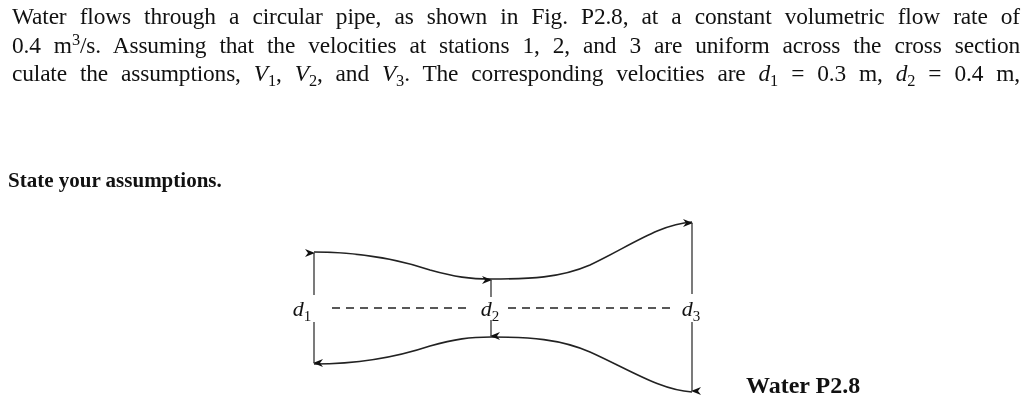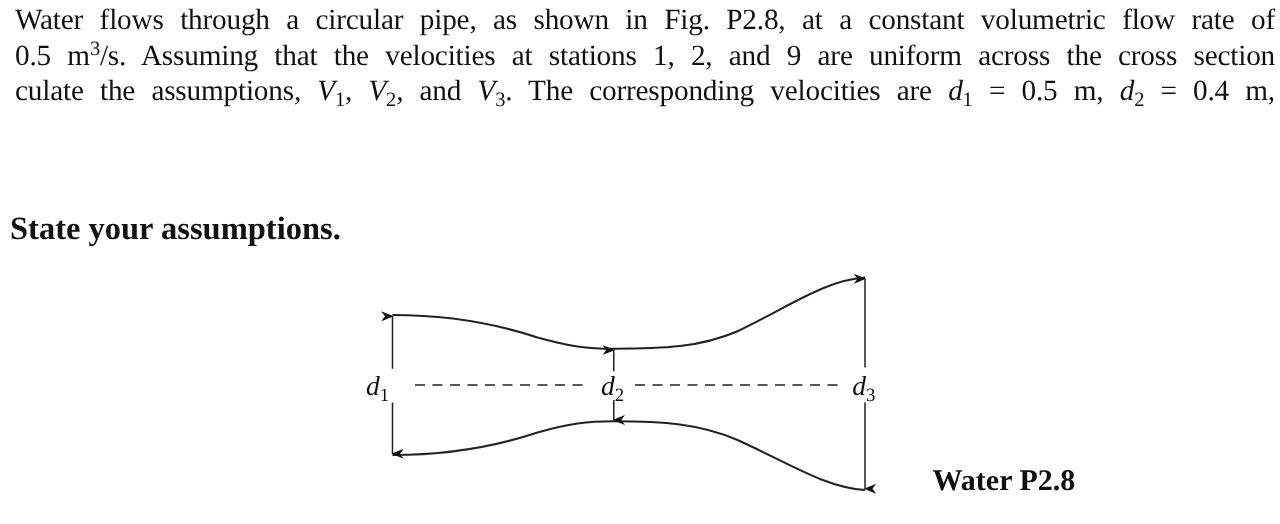--- a/index.html
+++ b/index.html
@@ -6,33 +6,33 @@
   body { width: 1024px; height: 419px; position: relative; overflow: hidden;
          font-family: "Liberation Serif", "DejaVu Serif", serif; color: #111; }
   .para { position: absolute; left: 12px; top: 2px; width: 1008px;
           font-size: 23.4px; line-height: 28.5px; text-align: justify;
           letter-spacing: -0.15px; }
   .para .line { display: block; white-space: nowrap; text-align-last: justify; }
   .para .line.last { text-align-last: left; }
   .it { font-style: italic; }
   sub { font-size: 0.7em; vertical-align: -0.3em; line-height: 0; }
   sup { font-size: 0.7em; vertical-align: 0.5em; line-height: 0; }
-  .assume { position: absolute; left: 8px; top: 168px; font-size: 26px;
+  .assume { position: absolute; left: 8px; top: 168px; font-size: 21px;
             font-weight: bold; }
   .figure { position: absolute; left: 0; top: 0; width: 1024px; height: 419px; }
   .caption { position: absolute; left: 746px; top: 372px; font-size: 24px;
              font-weight: bold; }
 </style>
 </head>
 <body>
 
 <div class="para">
   <span class="line">Water flows through a circular pipe, as shown in Fig. P2.8, at a constant volumetric flow rate of</span>
-  <span class="line"><span>0.5 m</span><sup>3</sup><span>/s. Assuming that the velocities at stations 1, 2, and 9 are uniform across the cross section</span></span>
-  <span class="line"><span>culate the assumptions, </span><span class="it">V</span><sub>1</sub><span>, </span><span class="it">V</span><sub>2</sub><span>, and </span><span class="it">V</span><sub>3</sub><span>. The corresponding velocities are </span><span class="it">d</span><sub>1</sub><span> = 0.5 m, </span><span class="it">d</span><sub>2</sub><span> = 0.4 m,</span></span>
+  <span class="line"><span>0.4 m</span><sup>3</sup><span>/s. Assuming that the velocities at stations 1, 2, and 3 are uniform across the cross section</span></span>
+  <span class="line"><span>culate the assumptions, </span><span class="it">V</span><sub>1</sub><span>, </span><span class="it">V</span><sub>2</sub><span>, and </span><span class="it">V</span><sub>3</sub><span>. The corresponding velocities are </span><span class="it">d</span><sub>1</sub><span> = 0.3 m, </span><span class="it">d</span><sub>2</sub><span> = 0.4 m,</span></span>
 </div>
 
 <div class="assume">State your assumptions.</div>
 
 <svg class="figure" viewBox="0 0 1024 419" xmlns="http://www.w3.org/2000/svg">
   <defs>
     <marker id="arr" markerWidth="8" markerHeight="10" refX="4" refY="9" orient="auto-start-reverse" markerUnits="userSpaceOnUse">
       <path d="M0,0 L4,10 L8,0 L4,3 Z" fill="#111"></path>
     </marker>
   </defs>

